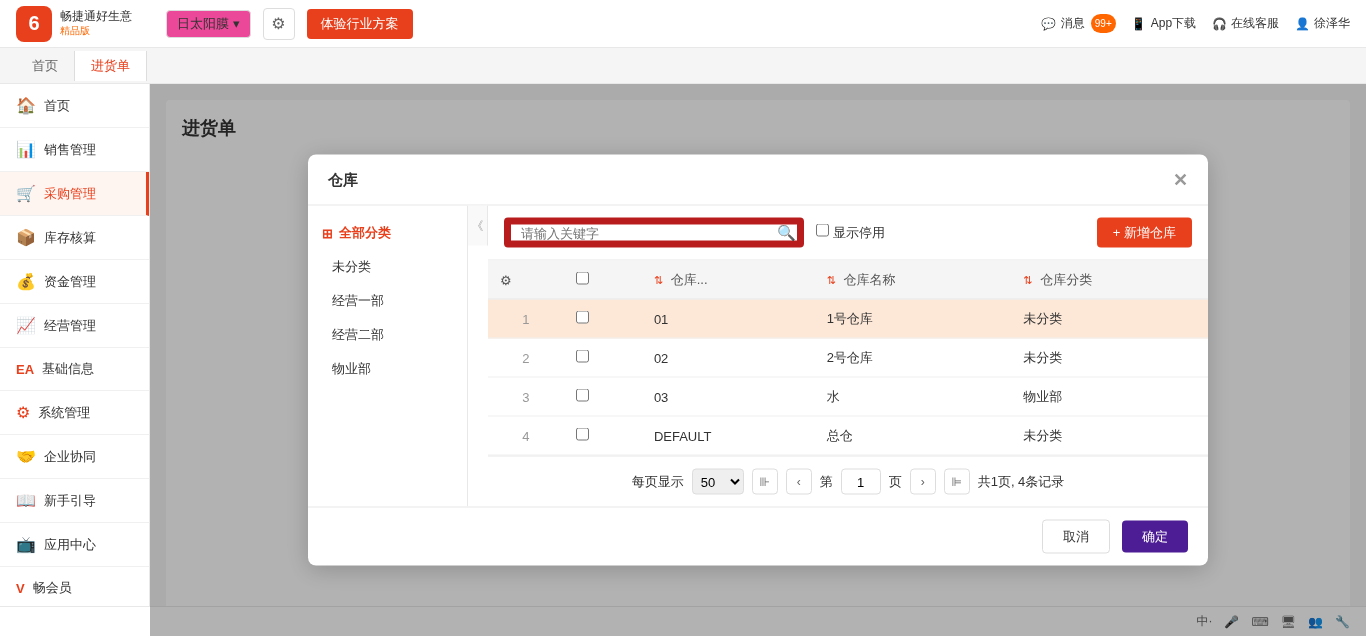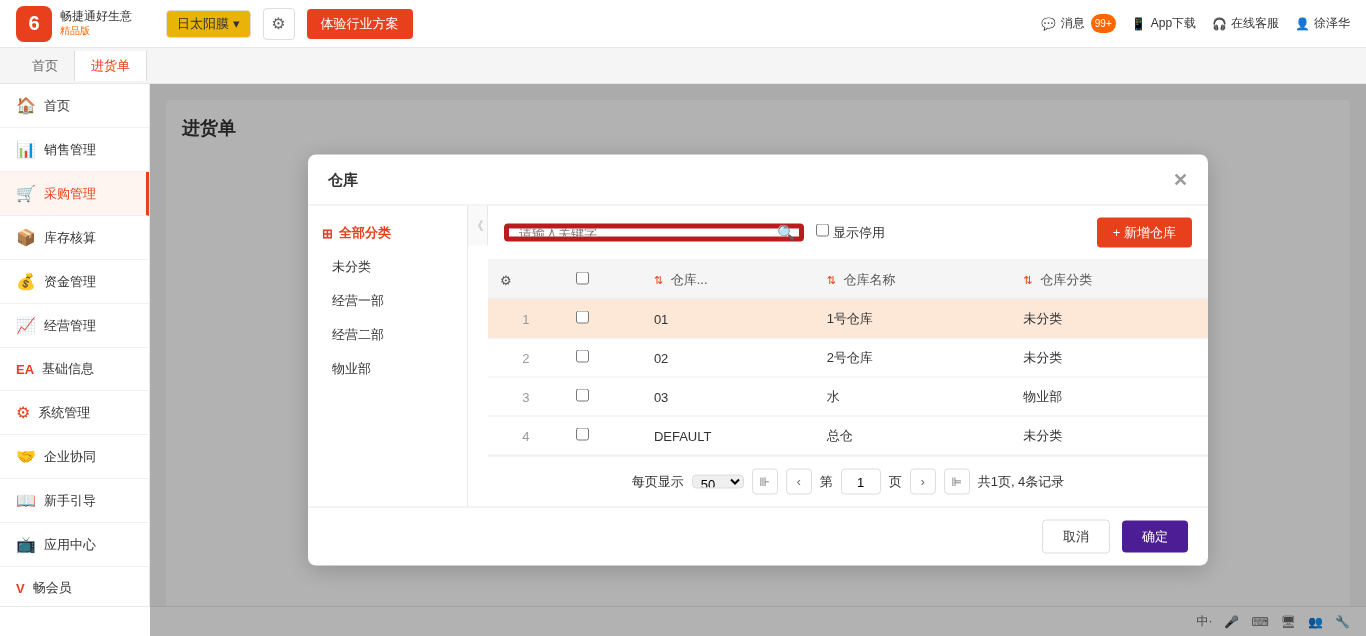--- a/index.html
+++ b/index.html
@@ -31,21 +31,21 @@
       flex-shrink: 0;
     }
     .logo-text { font-size: 12px; color: #333; line-height: 1.3; }
     .logo-sub { font-size: 10px; color: #f60; font-family: Liberation Mono, monospace; }
     .header-center {
       display: flex; align-items: center; flex: 1; gap: 12px;
     }
     .store-selector {
       display: flex; align-items: center; gap: 4px;
       border: 1px solid #ddd; border-radius: 4px;
-      padding: 4px 10px; cursor: pointer; background: #eab308;
+      padding: 4px 10px; cursor: pointer; background: #ec4899;
       font-size: 13px; color: #333;
     }
     .gear-btn {
       width: 32px; height: 32px;
       border: 1px solid #ddd; border-radius: 4px;
       display: flex; align-items: center; justify-content: center;
       cursor: pointer; background: #fff; color: #666; font-size: 16px;
     }
     .trial-btn {
       background: #e8401c; color: #fff; border: none;
@@ -190,22 +190,22 @@
     .table-toolbar {
       display: flex; align-items: center; gap: 12px;
       padding: 12px 16px;
       border-bottom: 1px solid #e8e8e8;
     }
     .search-input-wrap {
       position: relative;
       flex: 1; max-width: 300px;
     }
     .search-input {
-      width: 100%; height: 18px;
-      border: 5px solid #b91c1c; border-radius: 4px;
+      width: 100%; height: 30px;
+      border: 7px solid #b91c1c; border-radius: 4px;
       padding: 0 30px 0 10px;
       font-size: 13px; color: #333; outline: none;
     }
     .search-icon-btn {
       position: absolute; right: 8px; top: 50%; transform: translateY(-50%);
       color: #e8401c; cursor: pointer; font-size: 15px;
     }
     .checkbox-label {
       display: flex; align-items: flex-start; gap: 4px;
       font-size: 13px; color: #333; cursor: pointer;
@@ -246,21 +246,21 @@
 
     
     .pagination {
       display: flex; align-items: center; justify-content: center;
       padding: 12px 16px;
       border-top: 1px solid #e8e8e8;
       gap: 8px;
       font-size: 13px; color: #333;
     }
     .page-select {
-      height: 14px; border: 1px solid #ddd; border-radius: 4px;
+      height: 26px; border: 1px solid #ddd; border-radius: 4px;
       padding: 0 4px; font-size: 13px;
     }
     .page-btn {
       width: 26px; height: 26px;
       border: 1px solid #ddd; border-radius: 4px;
       background: #fff; cursor: pointer;
       display: flex; align-items: center; justify-content: center;
       font-size: 12px; color: #666;
     }
     .page-input {

